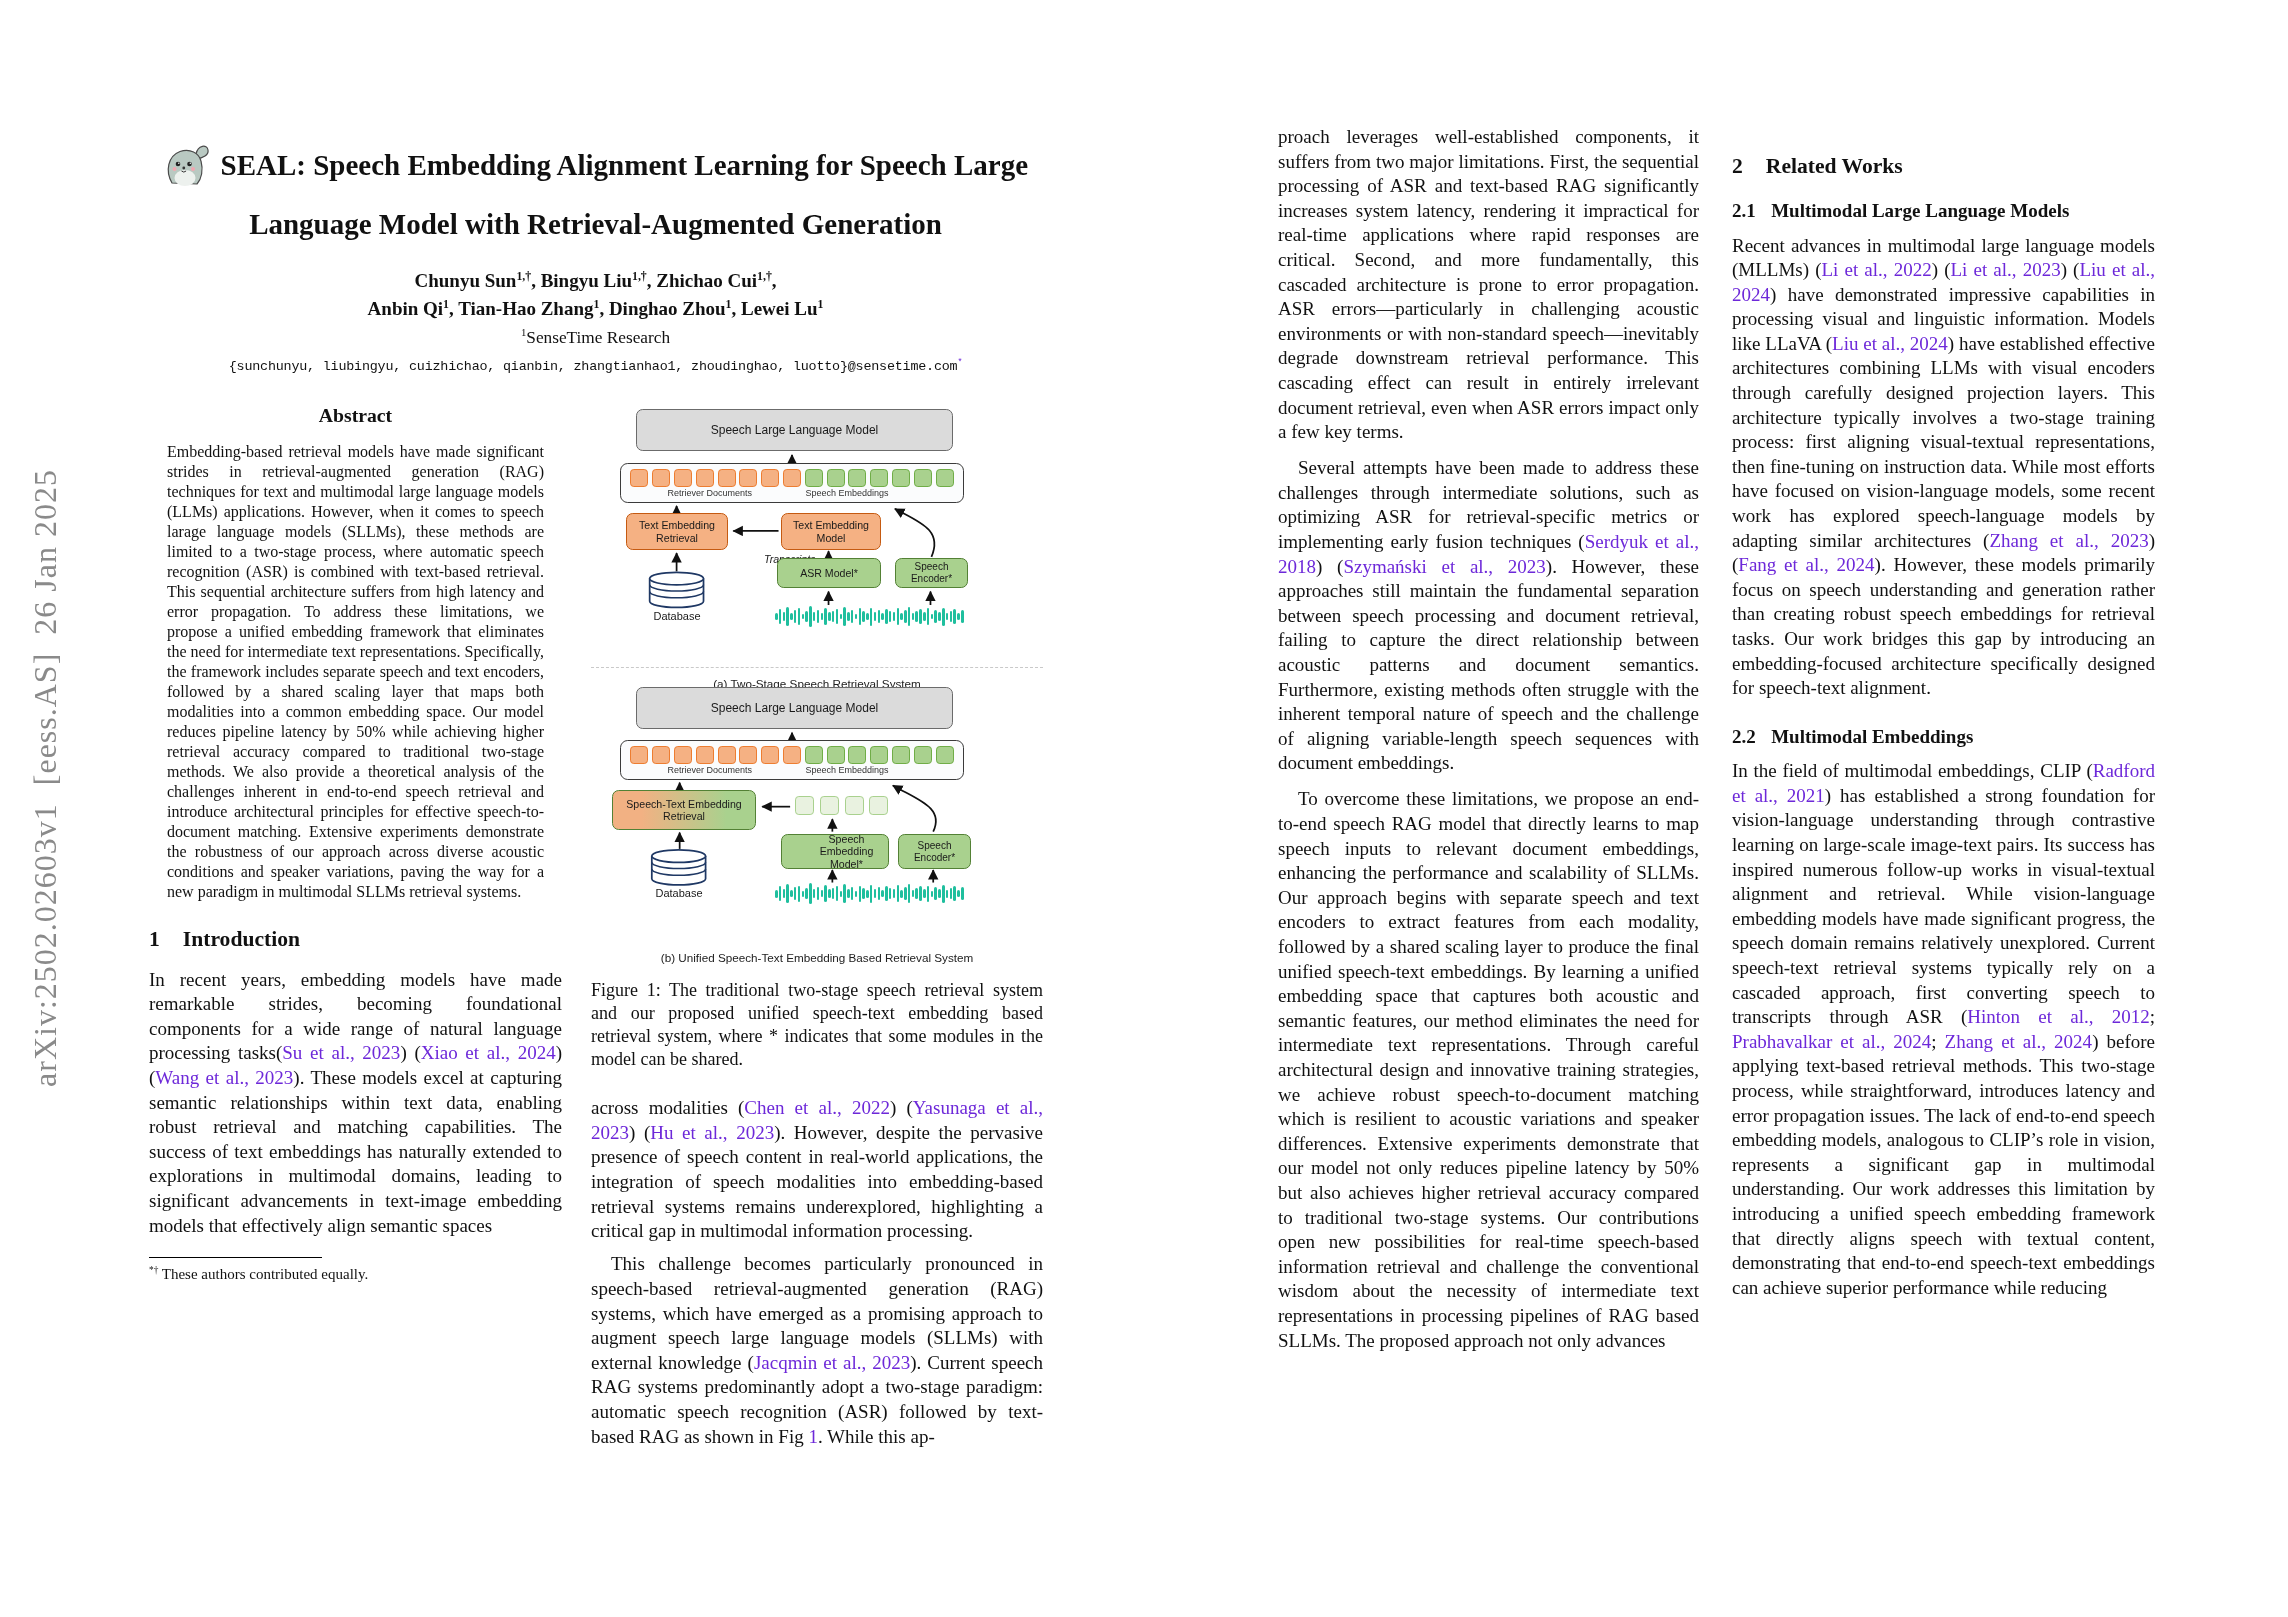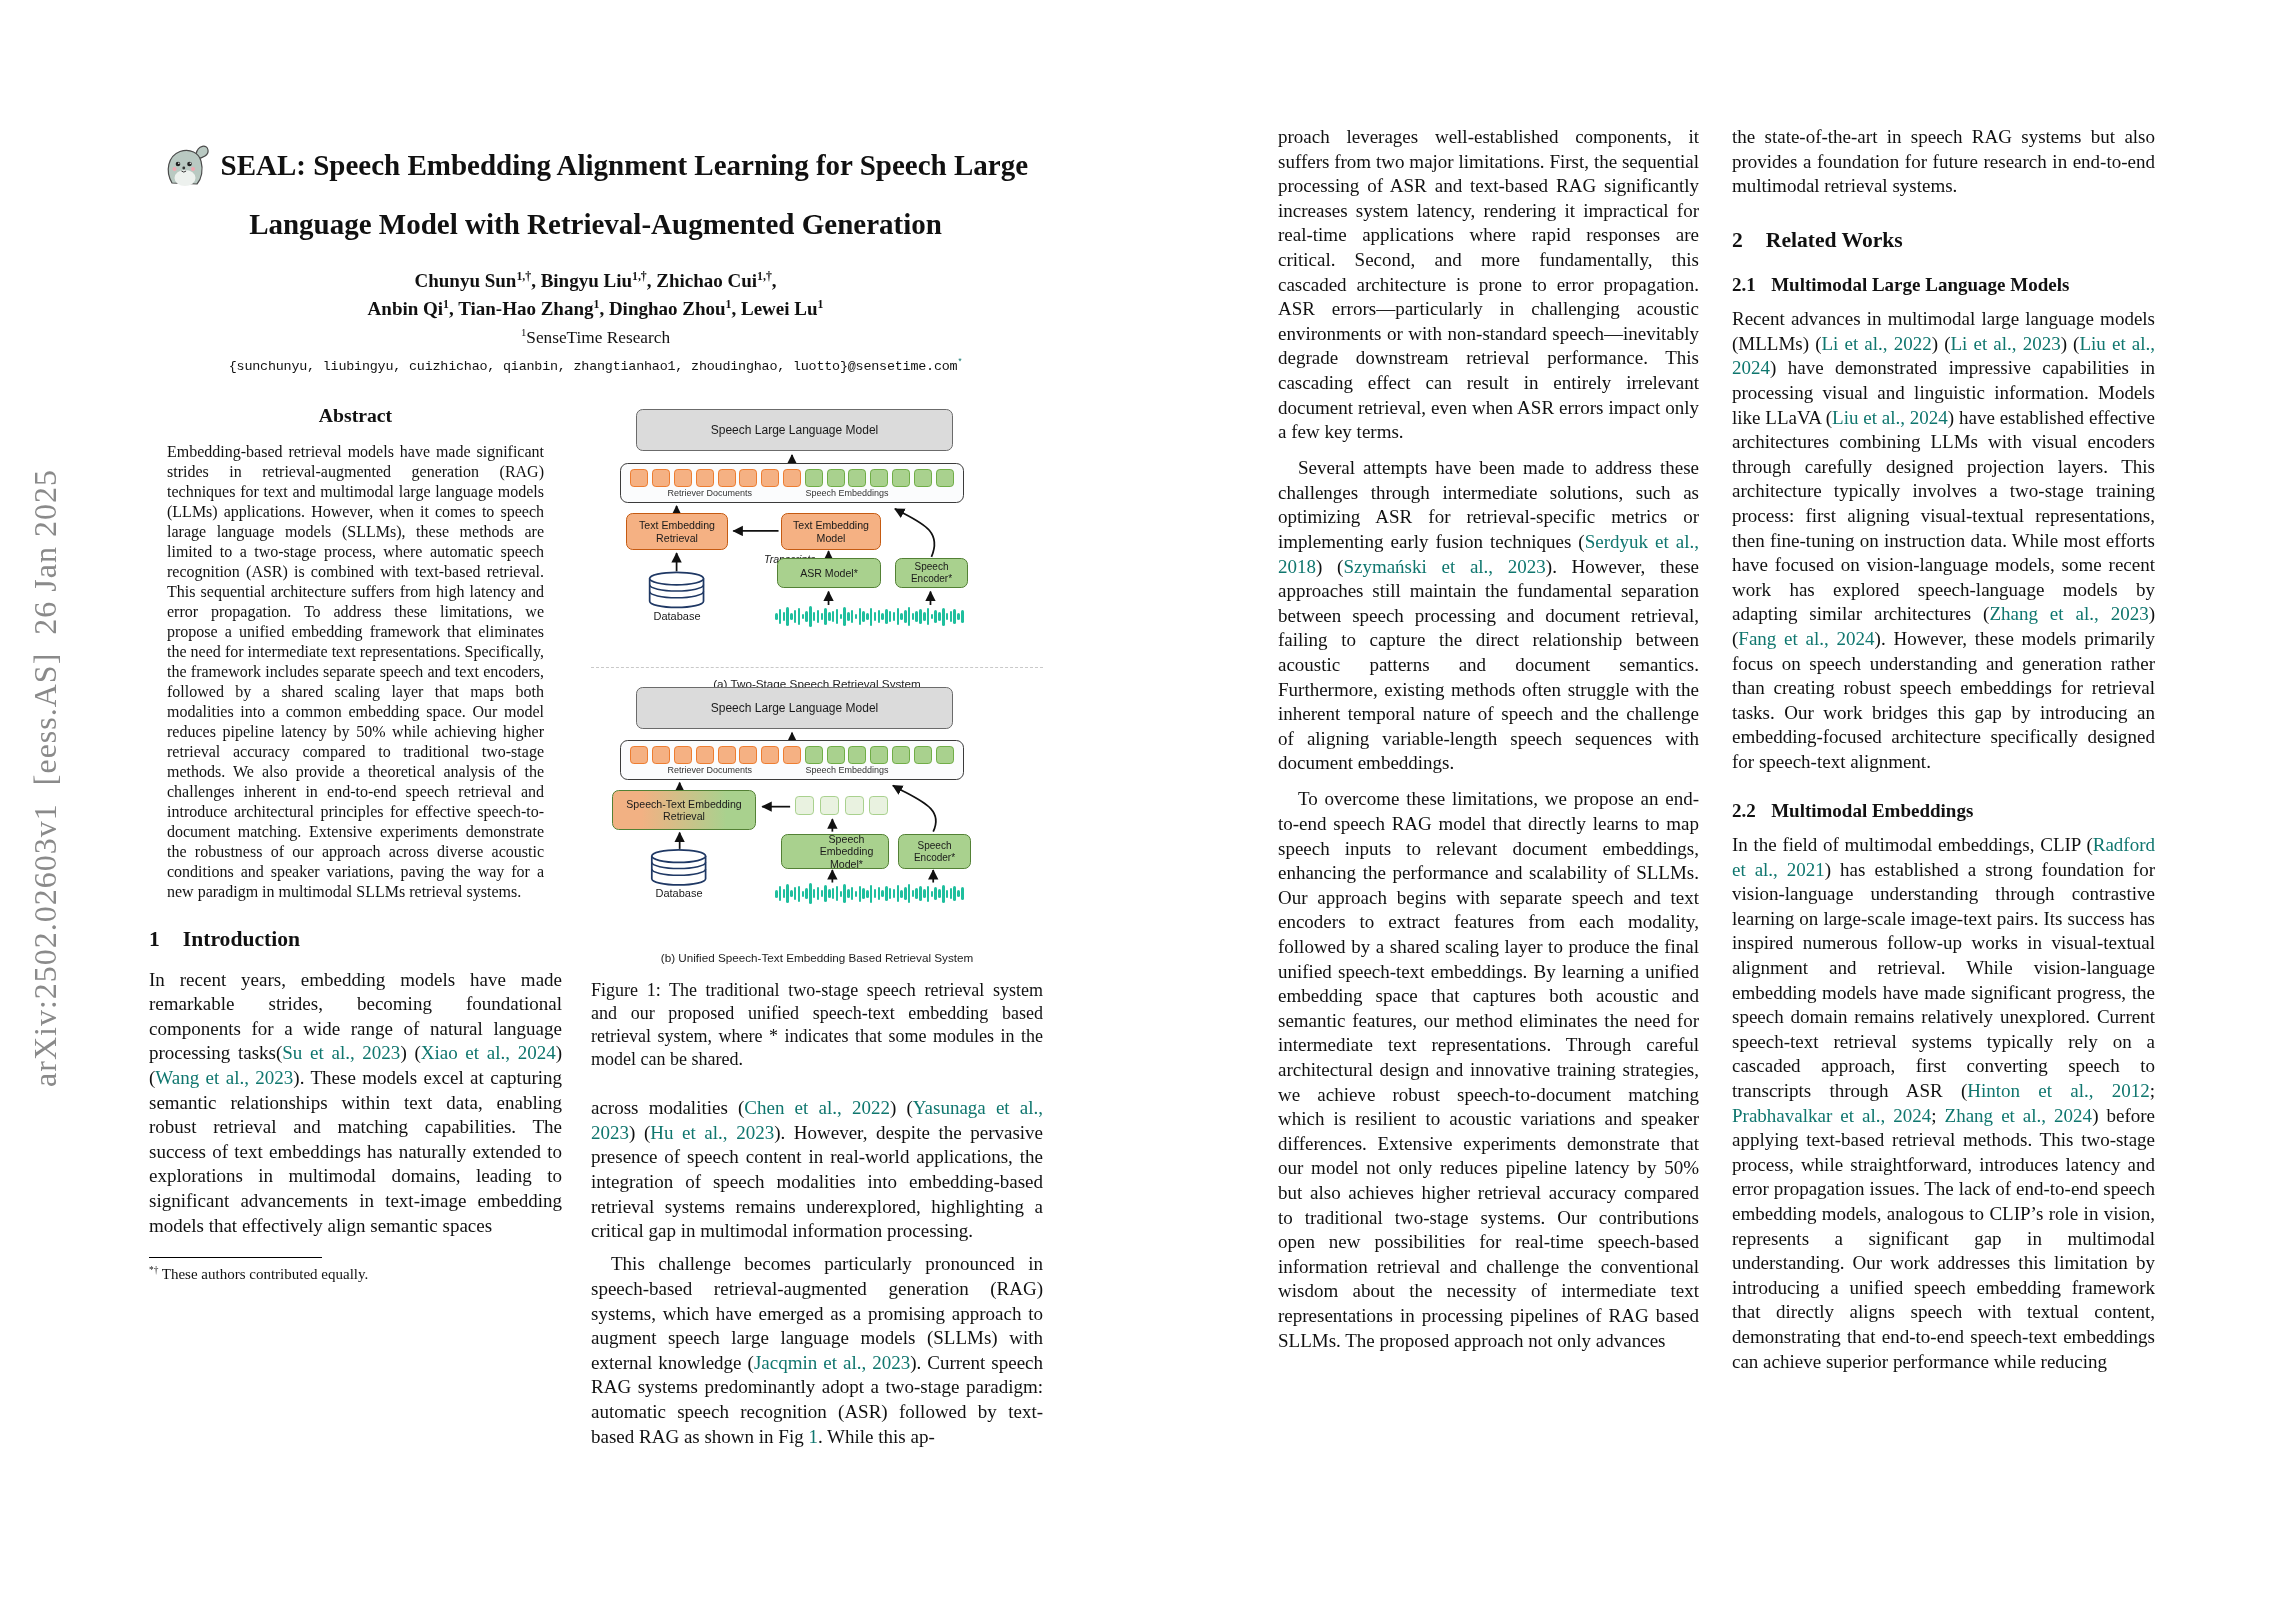--- a/index.html
+++ b/index.html
@@ -26,21 +26,21 @@
   #p2c2{left:1732px;top:125px;width:423px;}
   .para{font-size:19px;line-height:24.6px;margin:0 0 8.6px 0;}
   .ind{text-indent:20px;}
   .abs-wrap{width:377px;margin:0 auto;}
   .abs-head{text-align:center;font-size:19.7px;font-weight:bold;margin:1.9px 0 15.4px 0;}
   .abstract{font-size:16px;line-height:20px;text-align:justify;}
   .h1{font-size:21.6px;font-weight:bold;text-align:left;margin:25px 0 15.4px 0;}
   .h1 .num{margin-right:23px;}
   .h2{font-size:19px;font-weight:bold;text-align:left;margin:21px 0 11.5px 0;}
   .h2 .num{margin-right:15.4px;}
-  .cite{color:#0f766e;}
+  .cite{color:#6d28d9;}
   .fnrule{width:173px;border-top:1.4px solid #000;margin:19px 0 6.7px 0;}
   .footnote{font-size:15px;line-height:18px;text-align:left;}
   .figcap{font-size:18px;line-height:23px;margin-top:35px;}
   .after-cap{margin-top:25px;}
   
   .diag{position:relative;width:452px;font-family:"Liberation Sans",sans-serif;}
   #diagA{height:254px;}
   #diagB{height:267px;}
   .dash-sep{border:none;border-top:1.9px dashed #c9c9c9;margin:9.6px 0;}
   .overlay{position:absolute;left:0;top:0;pointer-events:none;}
@@ -339,21 +339,20 @@
     <p class="para ind"><span>This challenge becomes particularly pronounced in speech-based retrieval-augmented generation (RAG) systems, which have emerged as a promising approach to augment speech large language models (SLLMs) with external knowledge (</span><span class="cite">Jacqmin et al., 2023</span><span>). Current speech RAG systems predominantly adopt a two-stage paradigm: automatic speech recognition (ASR) followed by text-based RAG as shown in Fig </span><span class="cite">1</span><span>. While this ap-</span></p>
   </div>
 
   <div class="col" id="p2c1">
     <p class="para">proach leverages well-established components, it suffers from two major limitations. First, the sequential processing of ASR and text-based RAG significantly increases system latency, rendering it impractical for real-time applications where rapid responses are critical. Second, and more fundamentally, this cascaded architecture is prone to error propagation. ASR errors—particularly in challenging acoustic environments or with non-standard speech—inevitably degrade downstream retrieval performance. This cascading effect can result in entirely irrelevant document retrieval, even when ASR errors impact only a few key terms.</p>
     <p class="para ind" style="margin-top:11.5px;"><span>Several attempts have been made to address these challenges through intermediate solutions, such as optimizing ASR for retrieval-specific metrics or implementing early fusion techniques (</span><span class="cite">Serdyuk et al., 2018</span><span>) (</span><span class="cite">Szymański et al., 2023</span><span>). However, these approaches still maintain the fundamental separation between speech processing and document retrieval, failing to capture the direct relationship between acoustic patterns and document semantics. Furthermore, existing methods often struggle with the inherent temporal nature of speech and the challenge of aligning variable-length speech sequences with document embeddings.</span></p>
     <p class="para ind" style="margin-top:11.5px;">To overcome these limitations, we propose an end-to-end speech RAG model that directly learns to map speech inputs to relevant document embeddings, enhancing the performance and scalability of SLLMs. Our approach begins with separate speech and text encoders to extract features from each modality, followed by a shared scaling layer to produce the final unified speech-text embeddings. By learning a unified embedding space that captures both acoustic and semantic features, our method eliminates the need for intermediate text representations. Through careful architectural design and innovative training strategies, we achieve robust speech-to-document matching which is resilient to acoustic variations and speaker differences. Extensive experiments demonstrate that our model not only reduces pipeline latency by 50% but also achieves higher retrieval accuracy compared to traditional two-stage systems. Our contributions open new possibilities for real-time speech-based information retrieval and challenge the conventional wisdom about the necessity of intermediate text representations in processing pipelines of RAG based SLLMs. The proposed approach not only advances</p>
   </div>
 
   <div class="col" id="p2c2">
-    <p class="para">the state-of-the-art in speech RAG systems but also provides a foundation for future research in end-to-end multimodal retrieval systems.</p>
     <div class="h1" style="margin-top:29px;">
       <span class="num">2</span><span>Related Works</span>
     </div>
     <div class="h2">
       <span class="num">2.1</span><span>Multimodal Large Language Models</span>
     </div>
     <p class="para"><span>Recent advances in multimodal large language models (MLLMs) (</span><span class="cite">Li et al., 2022</span><span>) (</span><span class="cite">Li et al., 2023</span><span>) (</span><span class="cite">Liu et al., 2024</span><span>) have demonstrated impressive capabilities in processing visual and linguistic information. Models like LLaVA (</span><span class="cite">Liu et al., 2024</span><span>) have established effective architectures combining LLMs with visual encoders through carefully designed projection layers. This architecture typically involves a two-stage training process: first aligning visual-textual representations, then fine-tuning on instruction data. While most efforts have focused on vision-language models, some recent work has explored speech-language models by adapting similar architectures (</span><span class="cite">Zhang et al., 2023</span><span>) (</span><span class="cite">Fang et al., 2024</span><span>). However, these models primarily focus on speech understanding and generation rather than creating robust speech embeddings for retrieval tasks. Our work bridges this gap by introducing an embedding-focused architecture specifically designed for speech-text alignment.</span></p>
     <div class="h2" style="margin-top:25px;">
       <span class="num">2.2</span><span>Multimodal Embeddings</span>
     </div>

